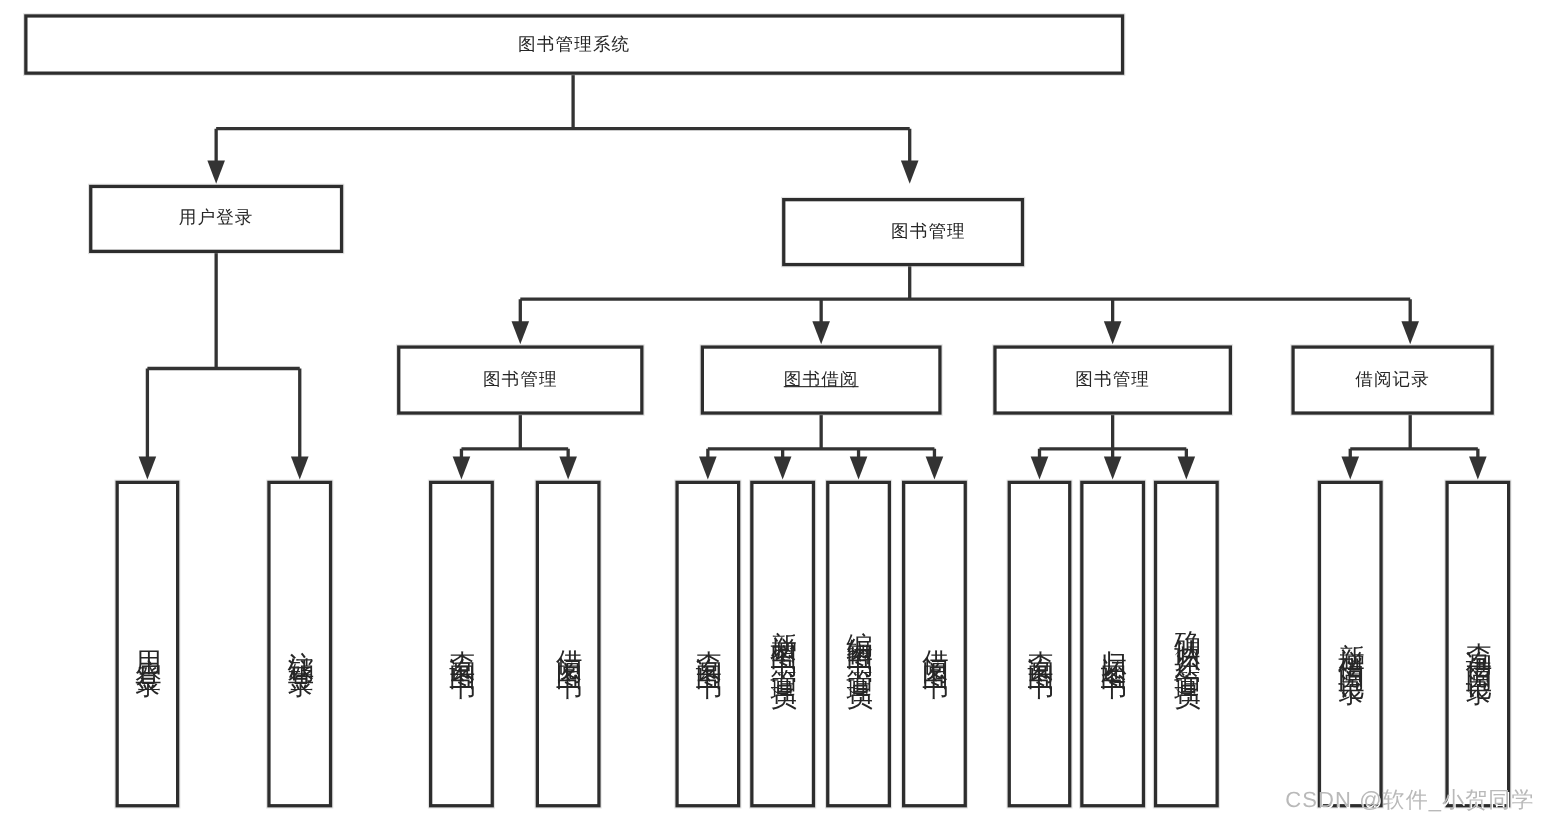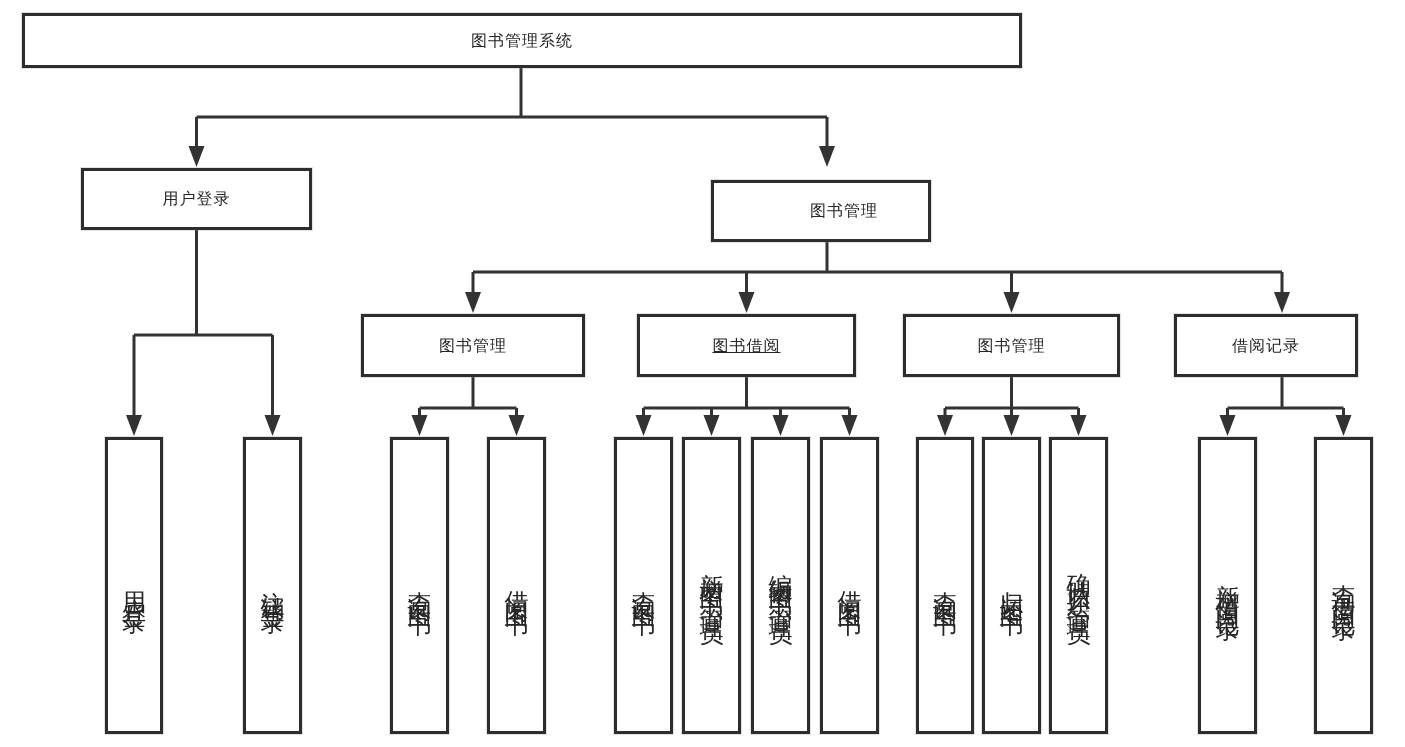--- a/index.html
+++ b/index.html
@@ -133,13 +133,14 @@
       <div class="node v" style="left: 1049px; top: 437px; width: 59px; height: 297px;">
         <span class="label">确认归还（管理员）</span>
       </div>
       <div class="node v" style="left: 1198px; top: 437px; width: 59px; height: 297px;">
         <span class="label">新增借阅记录</span>
       </div>
       <div class="node v" style="left: 1314px; top: 437px; width: 59px; height: 297px;">
         <span class="label">查询借阅记录</span>
       </div>
     </div>
+  <div id="watermark">CSDN @软件_小贺同学</div>
 </div>
 
 </body></html>

